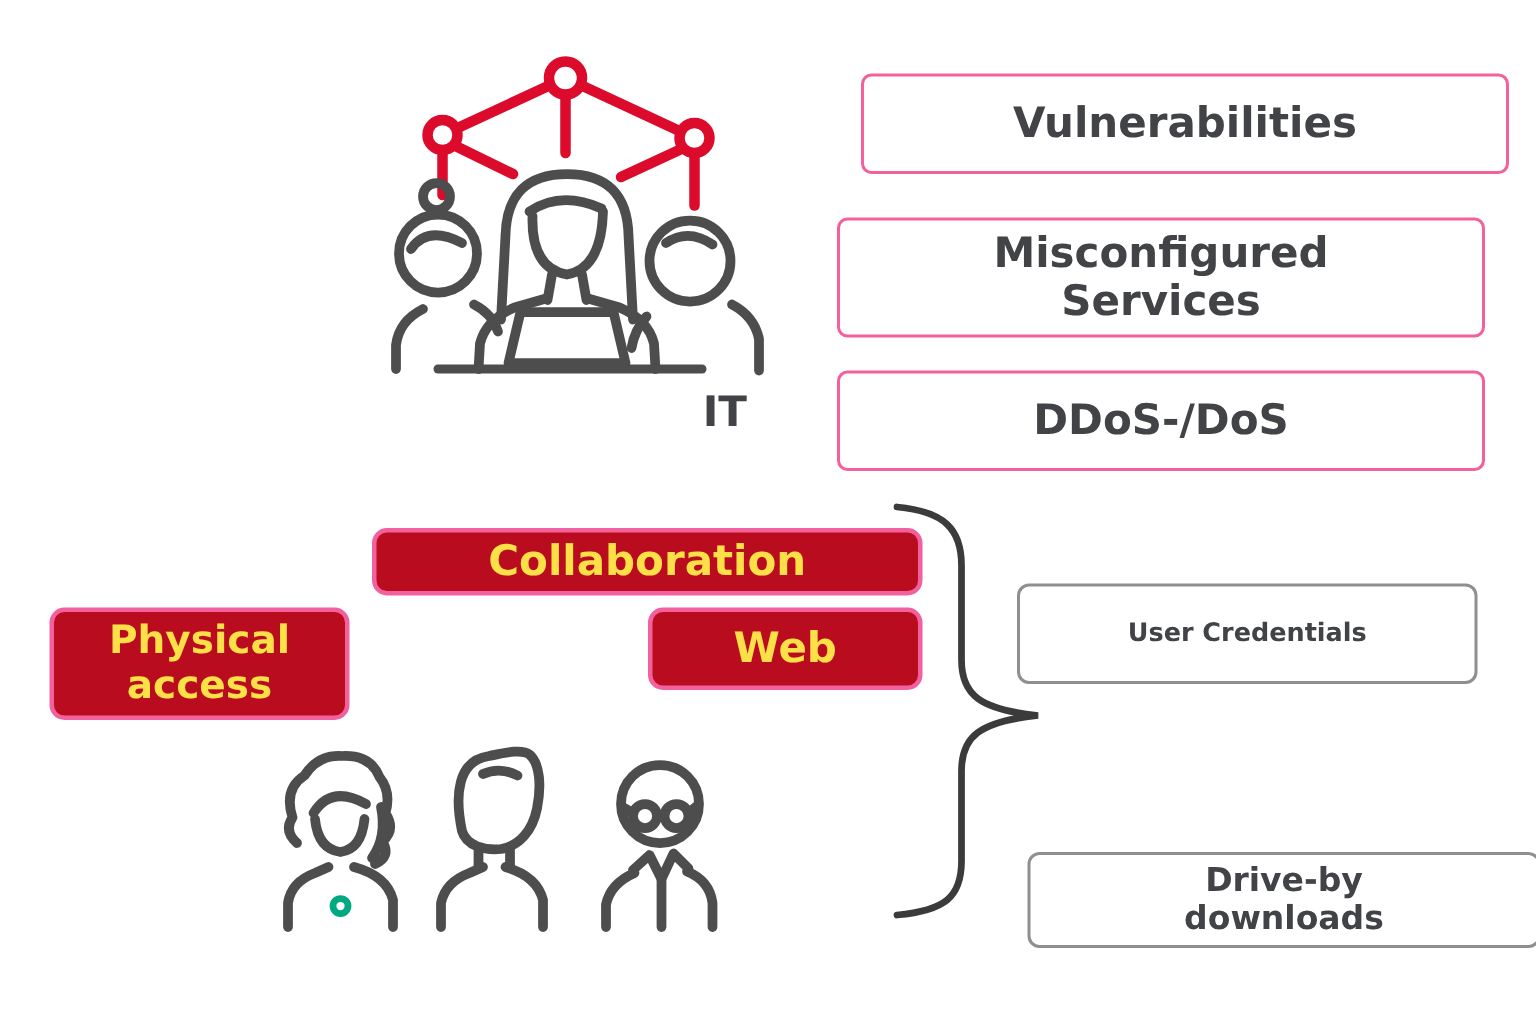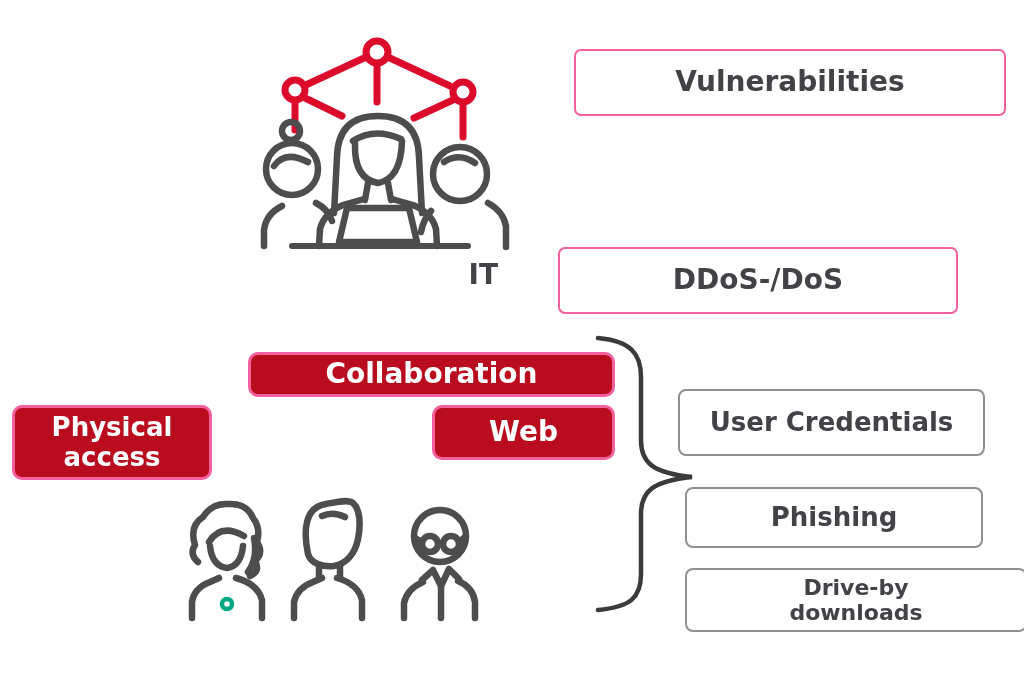--- a/index.html
+++ b/index.html
@@ -7,24 +7,24 @@
     position:relative;width:1024px;height:685px;background:#fff;overflow:hidden;
     font-family:"DejaVu Sans","Liberation Sans",sans-serif;font-weight:700;
   }
   .abs{position:absolute;}
   .box{
     position:absolute;display:flex;align-items:center;justify-content:center;
     text-align:center;white-space:pre-line;line-height:1.15;box-sizing:border-box;
     background:#fff;color:var(--text-dark);
   }
   .pink-box{border:2px solid var(--border-pink);border-radius:7px;font-size:28px;}
-  .gray-box{border:2px solid var(--border-gray);border-radius:8px;font-size:26px;}
+  .gray-box{border:2px solid var(--border-gray);border-radius:8px;font-size:17px;}
   .red-box{
     background:var(--box-red);border:3px solid var(--border-pink);
-    border-radius:10px;color:#ffffff;font-size:28px;text-align:center;
+    border-radius:10px;color:#fde047;font-size:28px;text-align:center;
   }
   .caption{
     position:absolute;text-align:right;color:var(--text-dark);font-size:28px;
   }
   svg{position:absolute;overflow:visible;}
   .net{stroke:var(--icon-red);stroke-width:7;fill:none;stroke-linecap:round;stroke-linejoin:round;}
   .net-node{stroke:var(--icon-red);stroke-width:7;fill:#fff;}
   .person{stroke:var(--icon-gray);stroke-width:6.5;fill:none;stroke-linecap:round;stroke-linejoin:round;}
   .person-fill{stroke:var(--icon-gray);stroke-width:6.5;fill:#fff;stroke-linecap:round;stroke-linejoin:round;}
   .desk{stroke:var(--icon-gray);stroke-width:6;stroke-linecap:round;}
@@ -69,33 +69,34 @@
       <path class="person" d="M 130 153 L 133 170"></path>
       <path class="person" d="M 61 216 L 62 199 Q 66 183 85 175 L 106 169"></path>
       <path class="person" d="M 179 216 L 178 199 Q 174 183 155 175 L 134 169"></path>
       <path class="person-fill" d="M 89 178 L 151 178 L 159 212 L 81 212 Z"></path>
       <line class="desk" x1="34" y1="216" x2="210" y2="216"></line>
     </g>
   </svg>
   <div class="caption" style="left:258px;top:258px;width:240px;">IT</div>
 
   <div class="box pink-box" style="left:558px;top:49px;width:432px;height:67px;margin-left:16px;">Vulnerabilities</div>
-  <div class="box pink-box" style="left:558px;top:247px;width:400px;height:67px;">DDoS-/DoS</div>
+  <div class="box pink-box" style="left:558px;top:145px;width:432px;height:80px;">Misconfigured
+Services</div>
+  <div class="box pink-box" style="left:558px;top:247px;width:432px;height:67px;">DDoS-/DoS</div>
 
   <div class="box red-box" style="left:248px;top:352px;width:367px;height:45px;">Collaboration</div>
-  <div class="box red-box" style="left:12px;top:405px;width:200px;height:75px;font-size:26px;">Physical
+  <div class="box red-box" style="left:33px;top:405px;width:200px;height:75px;font-size:26px;">Physical
 access</div>
   <div class="box red-box" style="left:432px;top:405px;width:183px;height:55px;">Web</div>
 
   <svg class="abs" style="left:575px;top:330px;" width="135" height="290" viewBox="0 0 135 290">
     <path class="brace" d="M 23 8 C 55 11 66 23 66 47 L 66 110 C 66 133 78 143 117 147 C 78 151 66 161 66 184 L 66 244 C 66 268 55 277 23 280"></path>
   </svg>
 
   <div class="box gray-box" style="left:678px;top:389px;width:307px;height:67px;">User Credentials</div>
-  <div class="box gray-box" style="left:685px;top:487px;width:298px;height:61px;">Phishing</div>
   <div class="box gray-box" style="left:685px;top:568px;width:342px;height:64px;font-size:22px;">Drive-by
 downloads</div>
 
   <svg class="abs" style="left:186px;top:496px;" width="84" height="124" viewBox="0 0 84 124">
     <path class="person" d="M 12 66 Q 3 58 9 49 Q 3 30 17 21 Q 26 7 42 8 Q 61 7 67 22 Q 75 32 71 46 Q 78 57 69 65 Q 75 75 64 80"></path>
     <path class="person" d="M 68 42 Q 72 62 62 76"></path>
     <path class="person" d="M 23 46 Q 35 27 58 40"></path>
     <path class="person" d="M 24 50 Q 26 70 41 72 Q 55 70 57 50"></path>
     <path class="person" d="M 6 122 L 6 106 Q 8 92 24 86 L 33 82"></path>
     <path class="person" d="M 50 82 Q 72 88 76 104 L 76 122"></path>

